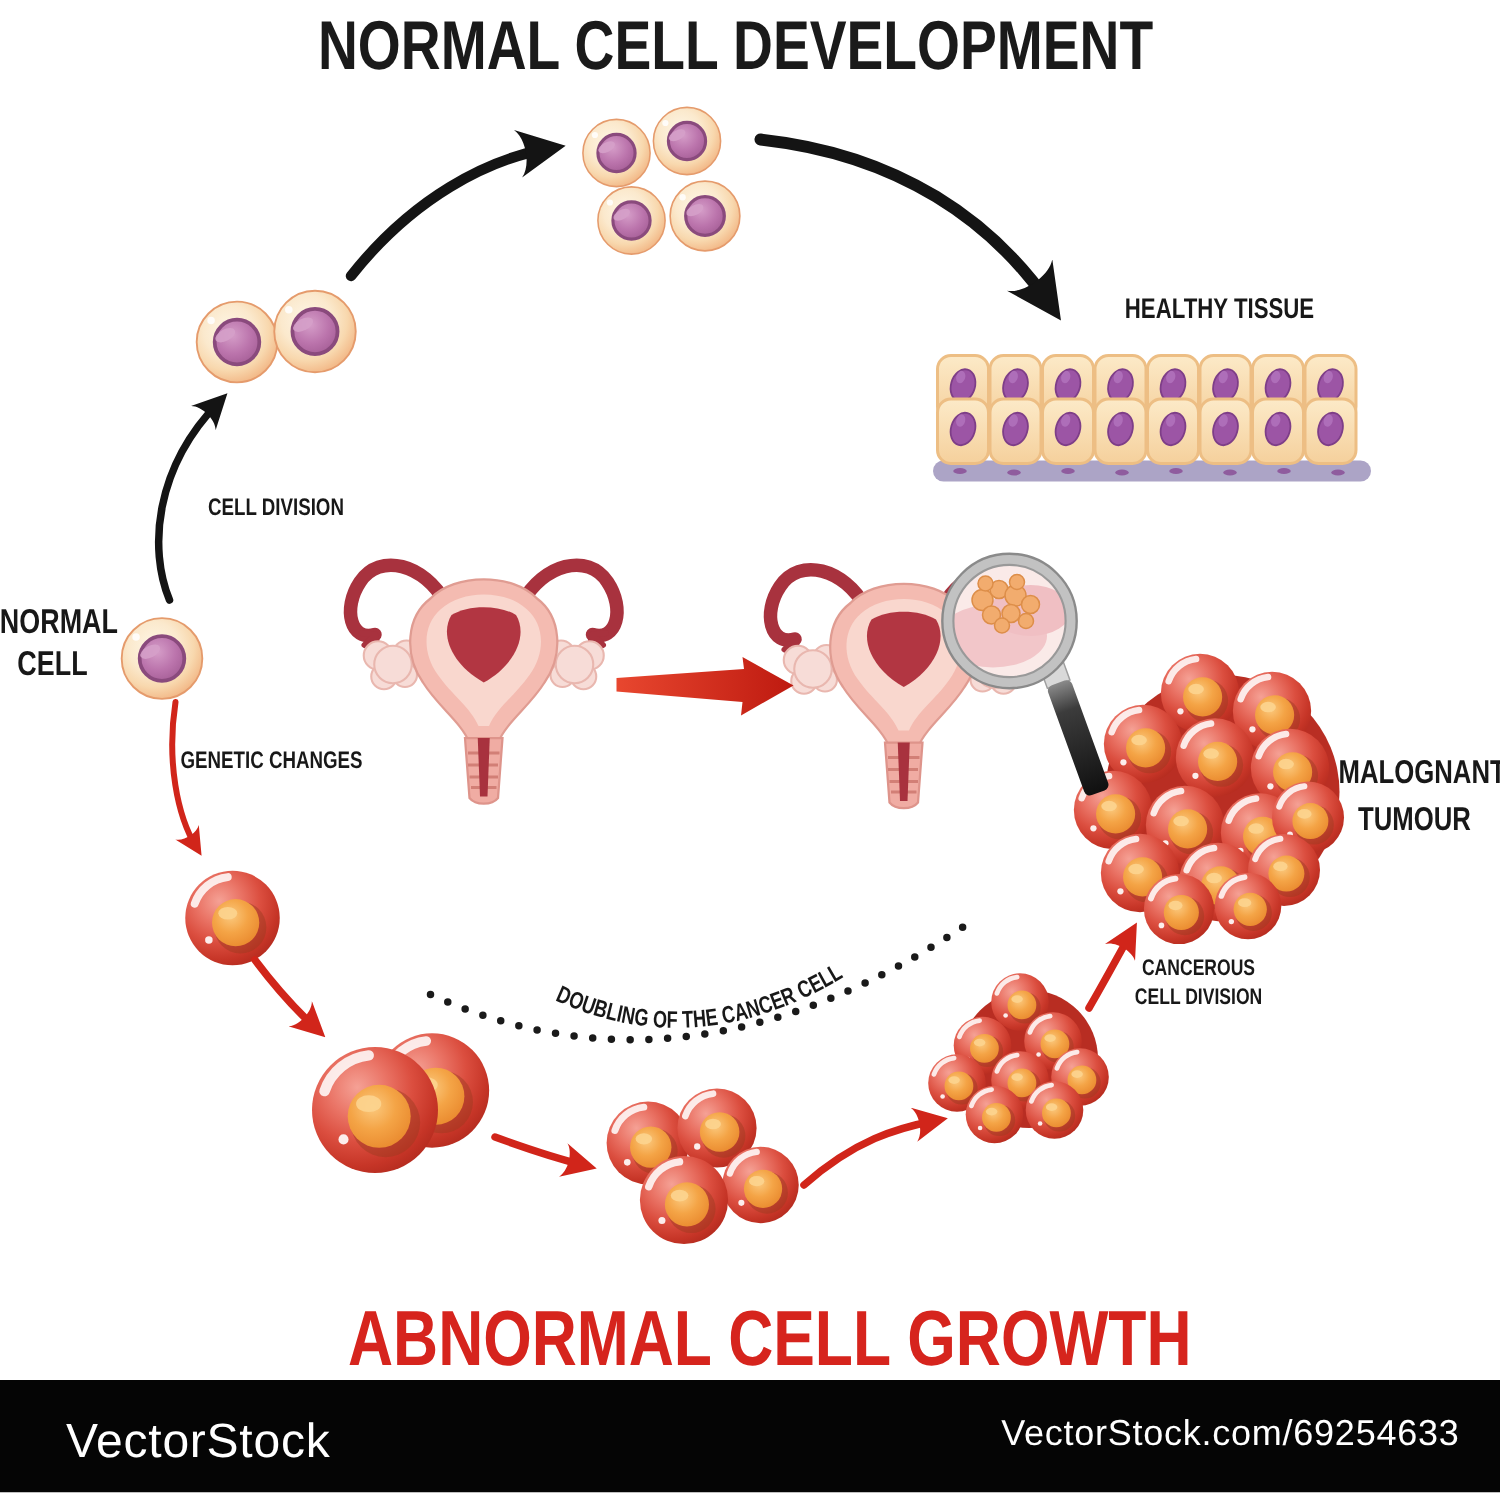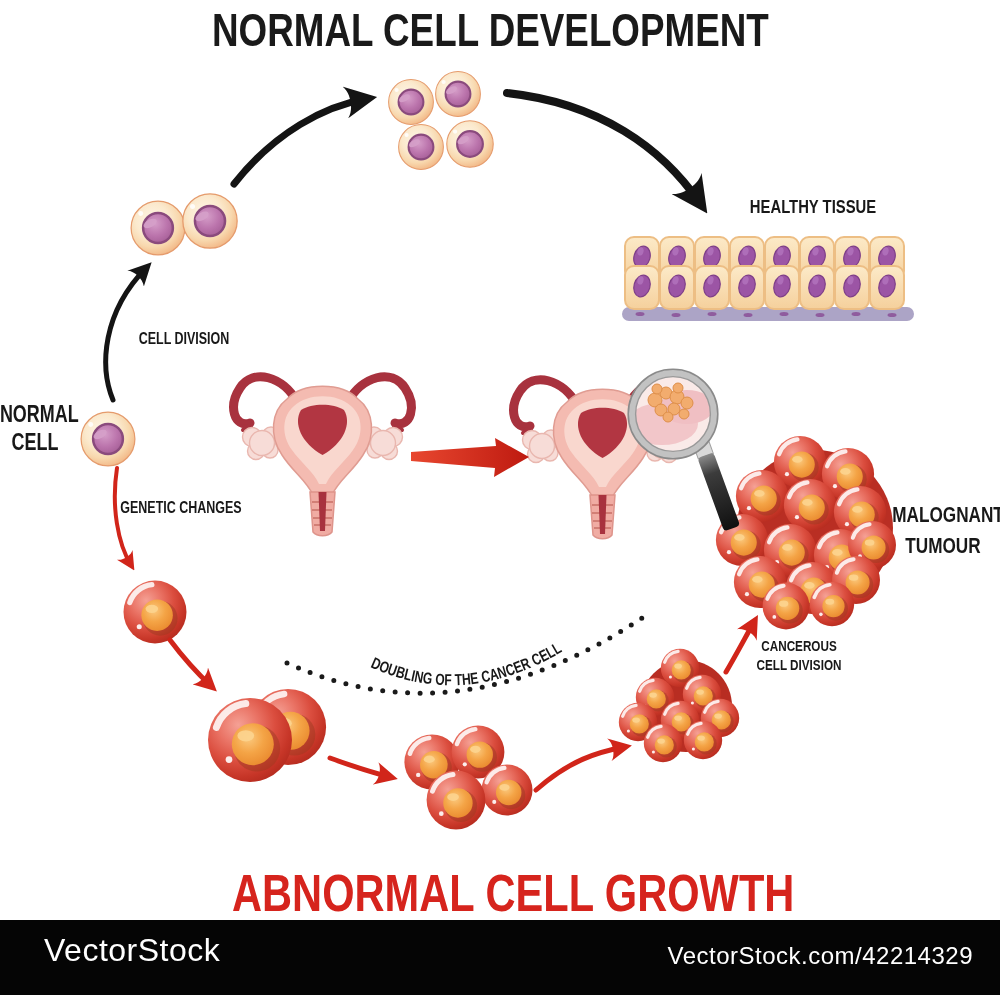--- a/index.html
+++ b/index.html
@@ -24,21 +24,21 @@
   .lbl-cell-division{left:114px;top:329px;width:140px;font-size:16px;}
   .lbl-genetic{left:101px;top:498px;width:160px;font-size:16px;}
   .lbl-healthy{left:728px;top:196px;width:170px;font-size:19px;}
   .lbl-tumour{left:878px;top:500px;width:130px;font-size:22px;line-height:1.4;}
   .lbl-cancerous{left:734px;top:637px;width:130px;font-size:15px;line-height:1.25;}
   .watermark-bar{
     position:absolute;left:0;top:920px;width:1000px;height:75px;
     background:var(--watermark-bg,#050505);
   }
   .wm-left{
-    position:absolute;left:44px;top:12px;color:var(--watermark-text,#ffffff);
+    position:absolute;left:44px;top:22px;color:var(--watermark-text,#ffffff);
     font-size:32px;font-weight:400;letter-spacing:0.5px;
   }
   .wm-right{
     position:absolute;right:27px;top:22px;color:var(--watermark-text,#ffffff);
     font-size:24px;font-weight:400;letter-spacing:0.5px;
   }
   .arc-label{font-weight:700;fill:var(--label-black,#181818);}
 </style>
 </head>
 <body>
@@ -298,14 +298,14 @@
   <div>MALOGNANT</div>
   <div>TUMOUR</div>
 </div>
 <div class="lbl lbl-cancerous">
   <div>CANCEROUS</div>
   <div>CELL DIVISION</div>
 </div>
 
 <div class="watermark-bar">
   <span class="wm-left">VectorStock</span>
-  <span class="wm-right">VectorStock.com/42214329</span>
+  <span class="wm-right">VectorStock.com/69254633</span>
 </div>
 
 </body></html>

